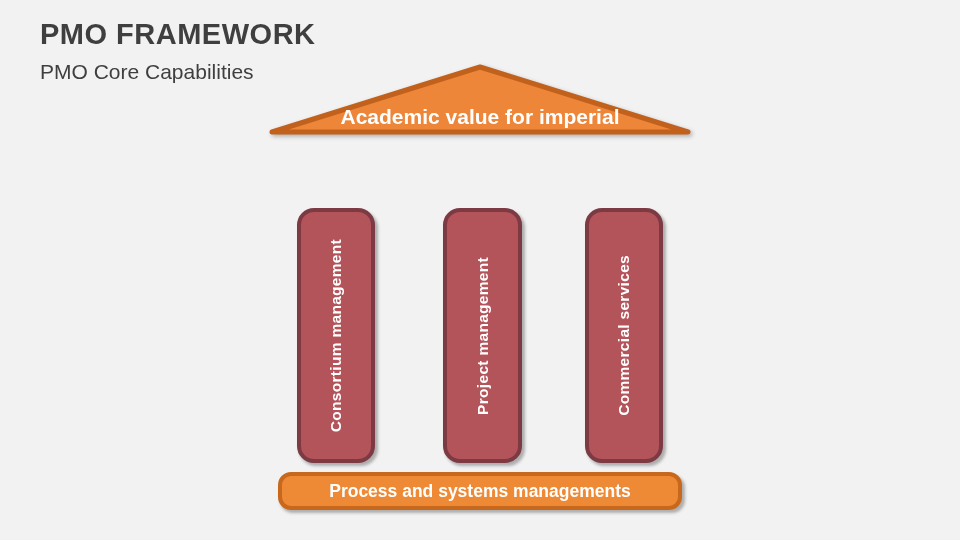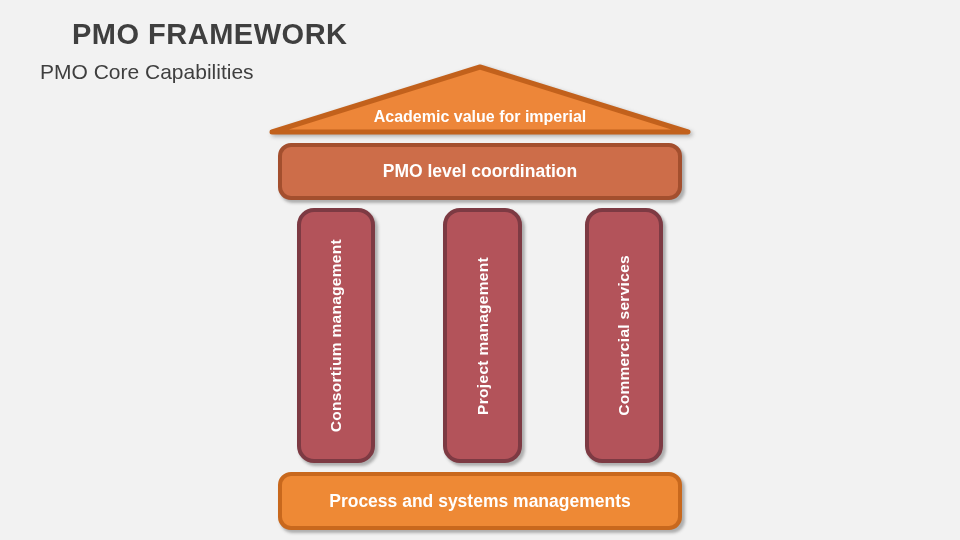--- a/index.html
+++ b/index.html
@@ -15,21 +15,20 @@
     overflow: hidden;
   }
   .slide-title {
     position: absolute;
     left: 40px;
     top: 18px;
     font-size: 29px;
     font-weight: 700;
     letter-spacing: 0.5px;
     color: var(--title-text, #3f3f3f);
-    margin-left: 32px;
   }
   .slide-subtitle {
     position: absolute;
     left: 40px;
     top: 60px;
     font-size: 21px;
     font-weight: 400;
     color: var(--title-text, #3f3f3f);
   }
   .roof-svg {
@@ -49,21 +48,21 @@
   }
   .roof-label {
     position: absolute;
     left: 278px;
     top: 101px;
     width: 404px;
     height: 32px;
     display: flex;
     align-items: center;
     justify-content: center;
-    font-size: 16px;
+    font-size: 21px;
     font-weight: 600;
     color: var(--shape-text, #ffffff);
   }
   .bar {
     position: absolute;
     left: 278px;
     width: 404px;
     display: flex;
     align-items: center;
     justify-content: center;
@@ -75,21 +74,21 @@
     box-shadow: 2.5px 3px 3px rgba(90,90,90,0.45);
   }
   .top-bar {
     top: 143px;
     height: 57px;
     background: var(--top-bar-fill, #cd6d49);
     border: 4px solid var(--top-bar-border, #a34f2e);
   }
   .bottom-bar {
     top: 472px;
-    height: 58px;
+    height: 38px;
     background: var(--bottom-bar-fill, #ee8935);
     border: 4px solid var(--bottom-bar-border, #c8681d);
   }
   .pillar {
     position: absolute;
     top: 208px;
     height: 255px;
     width: 78px;
     box-sizing: border-box;
     background: var(--pillar-fill, #b3535a);
@@ -121,23 +120,20 @@
   <div class="slide-title">PMO FRAMEWORK</div>
 
   <div class="slide-subtitle">PMO Core Capabilities</div>
 
   <svg class="roof-svg" viewBox="0 0 960 540" xmlns="http://www.w3.org/2000/svg">
     <polygon points="480,67 688,132 272,132"></polygon>
   </svg>
 
   <div class="roof-label">Academic value for imperial</div>
 
-  <div class="bar top-bar">
-    <span>PMO level coordination</span>
-  </div>
 
   <div class="pillar pillar-1">
     <span class="pillar-label">Consortium management</span>
   </div>
 
   <div class="pillar pillar-2">
     <span class="pillar-label">Project management</span>
   </div>
 
   <div class="pillar pillar-3">

